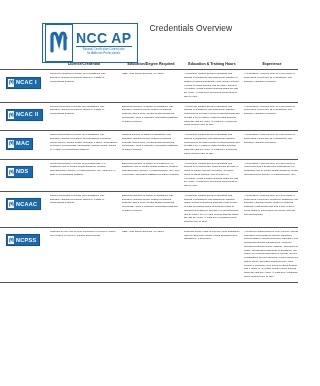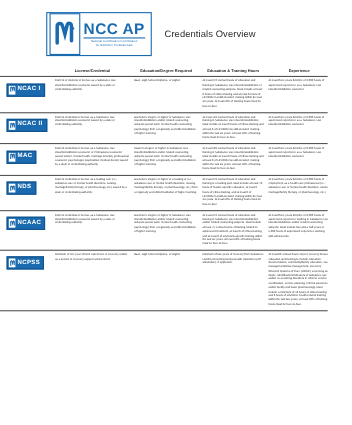--- a/index.html
+++ b/index.html
@@ -7,22 +7,22 @@
     width:298px;height:386px;
     background:#ffffff;
     font-family:"Liberation Sans","DejaVu Sans",sans-serif;
     color:#1a1a1a;
     overflow:hidden;
   }
   .page{position:relative;width:298px;height:386px;}
 
   
   .header{
-    display:flex;align-items:center;
-    padding:12px 0 0 42px;
+    display:flex;
+    padding:23px 0 0 42px;
     height:50px;box-sizing:border-box;
   }
   .logo-box{
     display:flex;align-items:center;
     border:1.2px solid #1a6ab0;
     background:#ffffff;
     padding:1px 2px;
     height:40px;box-sizing:border-box;
   }
   .logo-mark{

